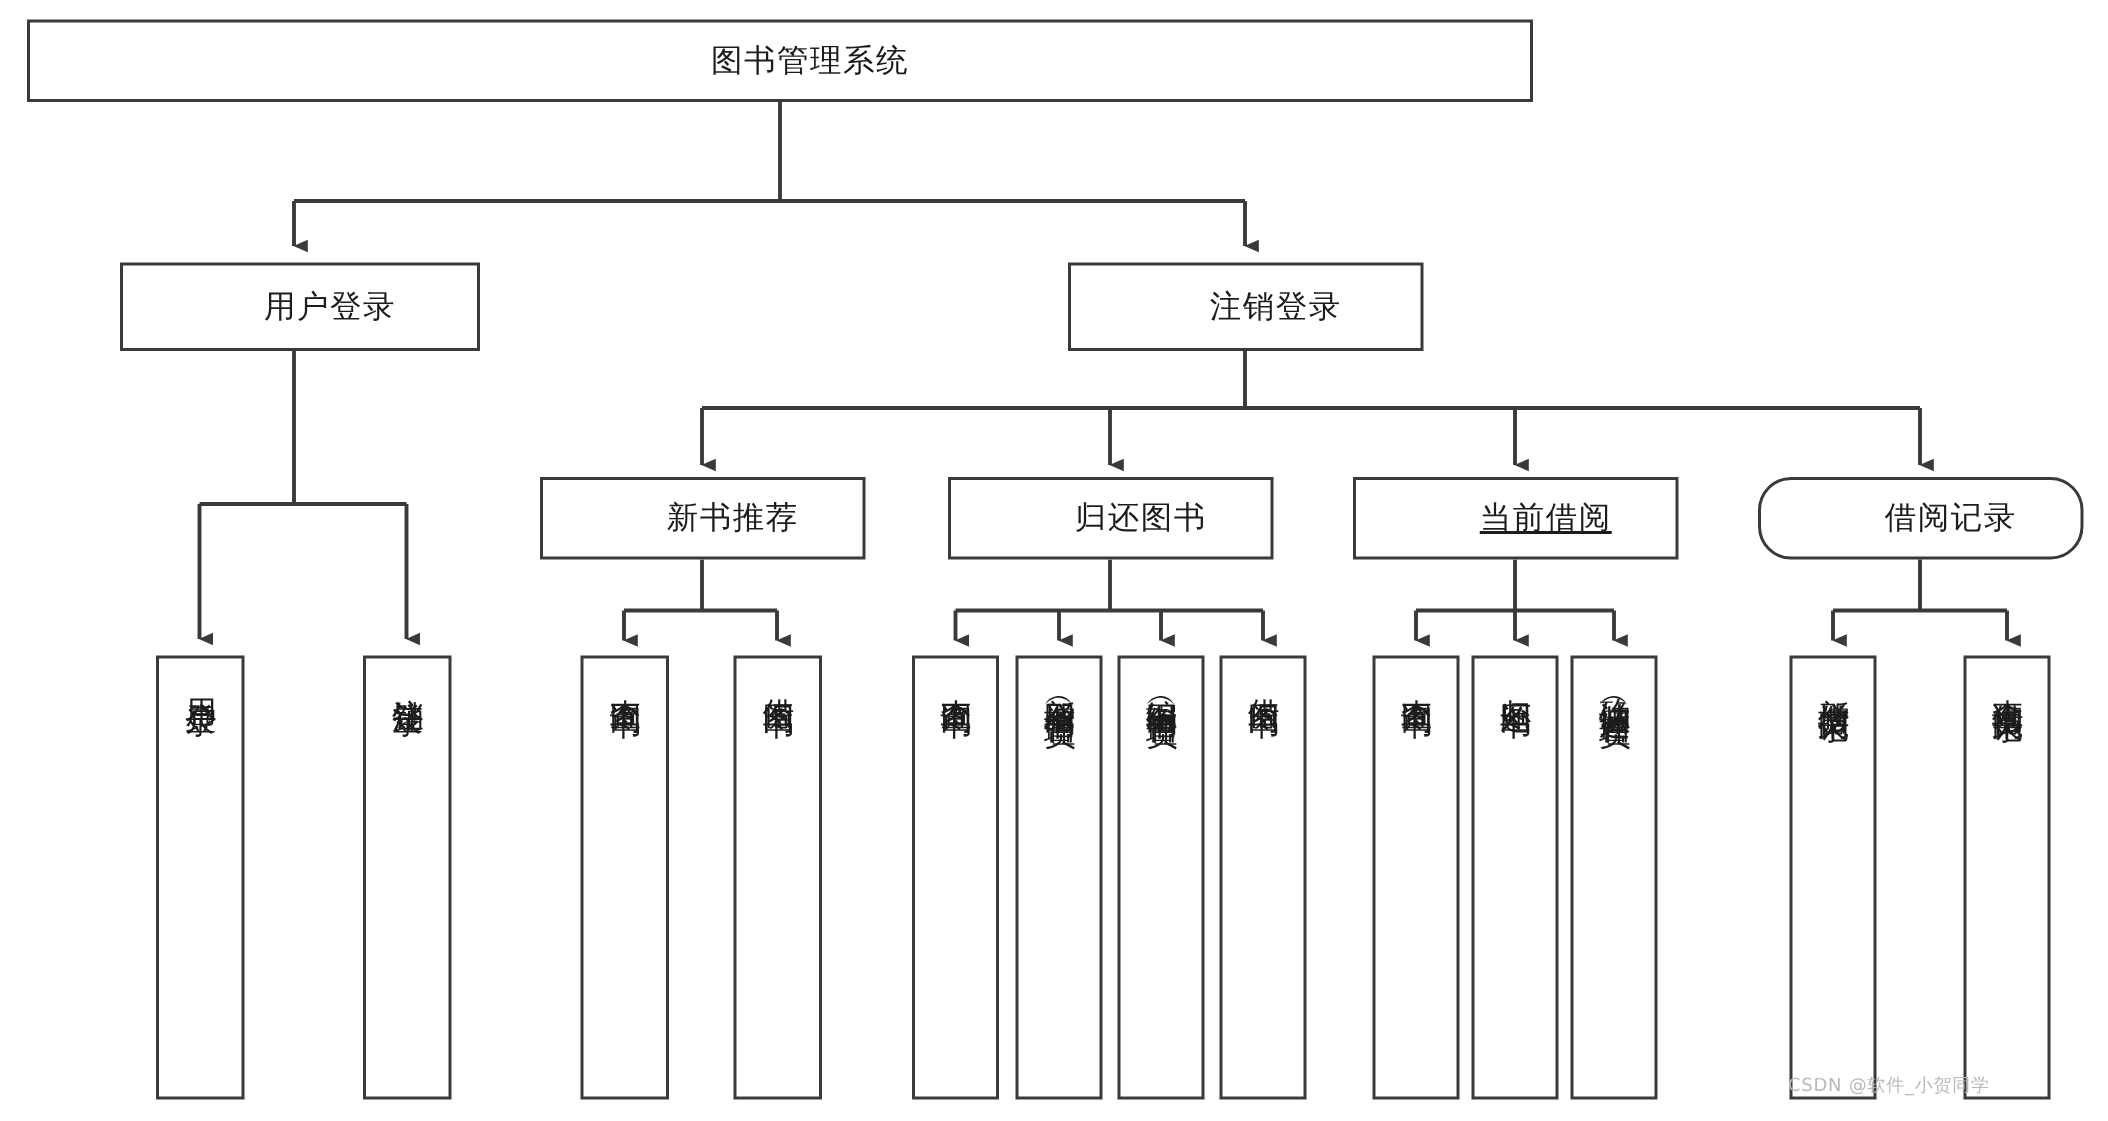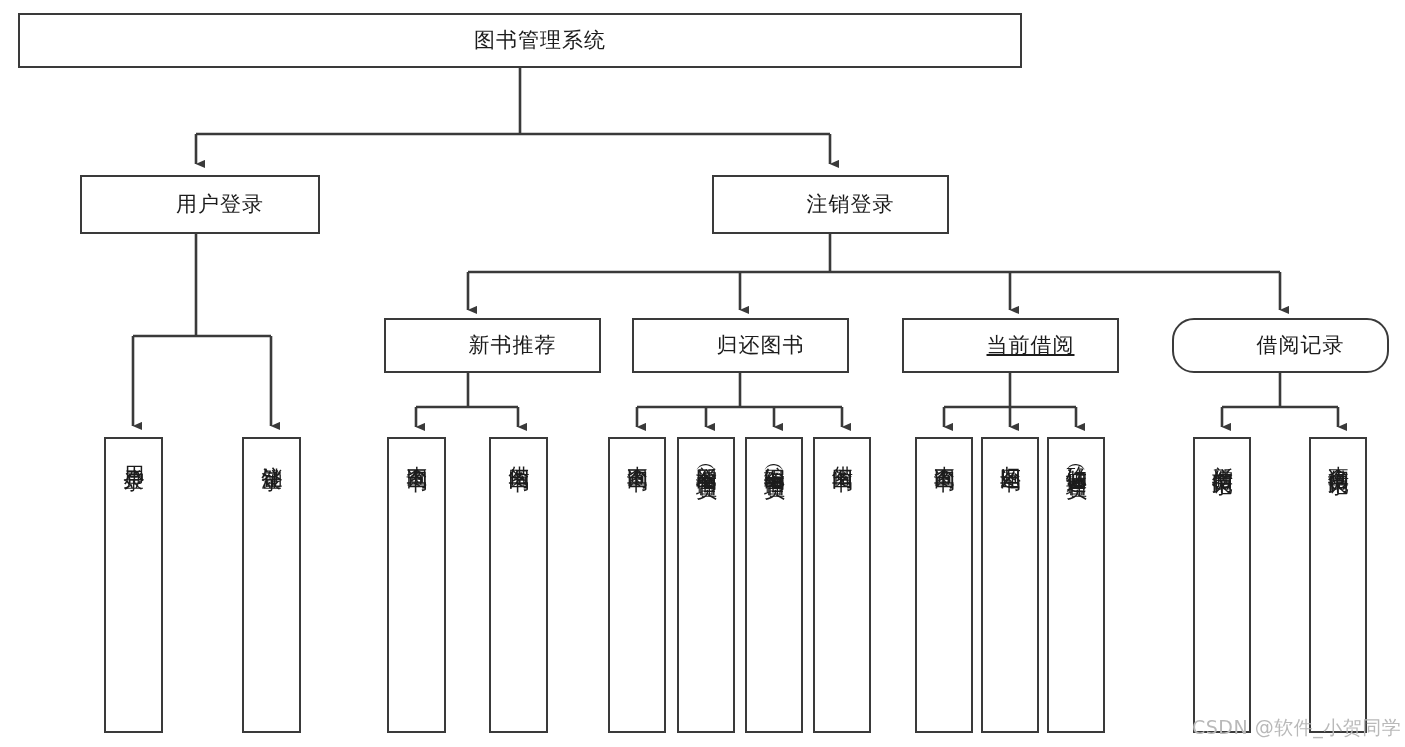--- a/index.html
+++ b/index.html
@@ -52,21 +52,21 @@
     text-orientation: upright;
     font-size: 21px;
     line-height: 1.28;
     letter-spacing: 2px;
     text-align: left;
     color: #1c1c1c;
     white-space: nowrap;
   }
   .watermark {
     position: absolute;
-    font-size: 19px;
+    font-size: 12px;
     color: #b9b9b9;
     letter-spacing: 0.5px;
     white-space: nowrap;
     z-index: 3;
     font-family: "DejaVu Sans", "Liberation Sans", sans-serif;
   }
 </style>
 </head>
 <body>
 
@@ -126,21 +126,21 @@
     <span>图书管理系统</span>
   </div>
 
   <div class="node node-h" style="left:80px; top:175px; width:240px; height:59px;">
     <span>用户登录</span>
   </div>
   <div class="node node-h" style="left:712px; top:175px; width:237px; height:59px;">
     <span>注销登录</span>
   </div>
 
-  <div class="node node-h" style="left:360px; top:318px; width:217px; height:55px;margin-left:24px;">
+  <div class="node node-h" style="left:360px; top:318px; width:217px; height:55px;">
     <span>新书推荐</span>
   </div>
   <div class="node node-h" style="left:632px; top:318px; width:217px; height:55px;">
     <span>归还图书</span>
   </div>
   <div class="node node-h" style="left:902px; top:318px; width:217px; height:55px;text-decoration:underline;">
     <span>当前借阅</span>
   </div>
   <div class="node node-h" style="left:1172px; top:318px; width:217px; height:55px;border-radius:22px;">
     <span>借阅记录</span>

